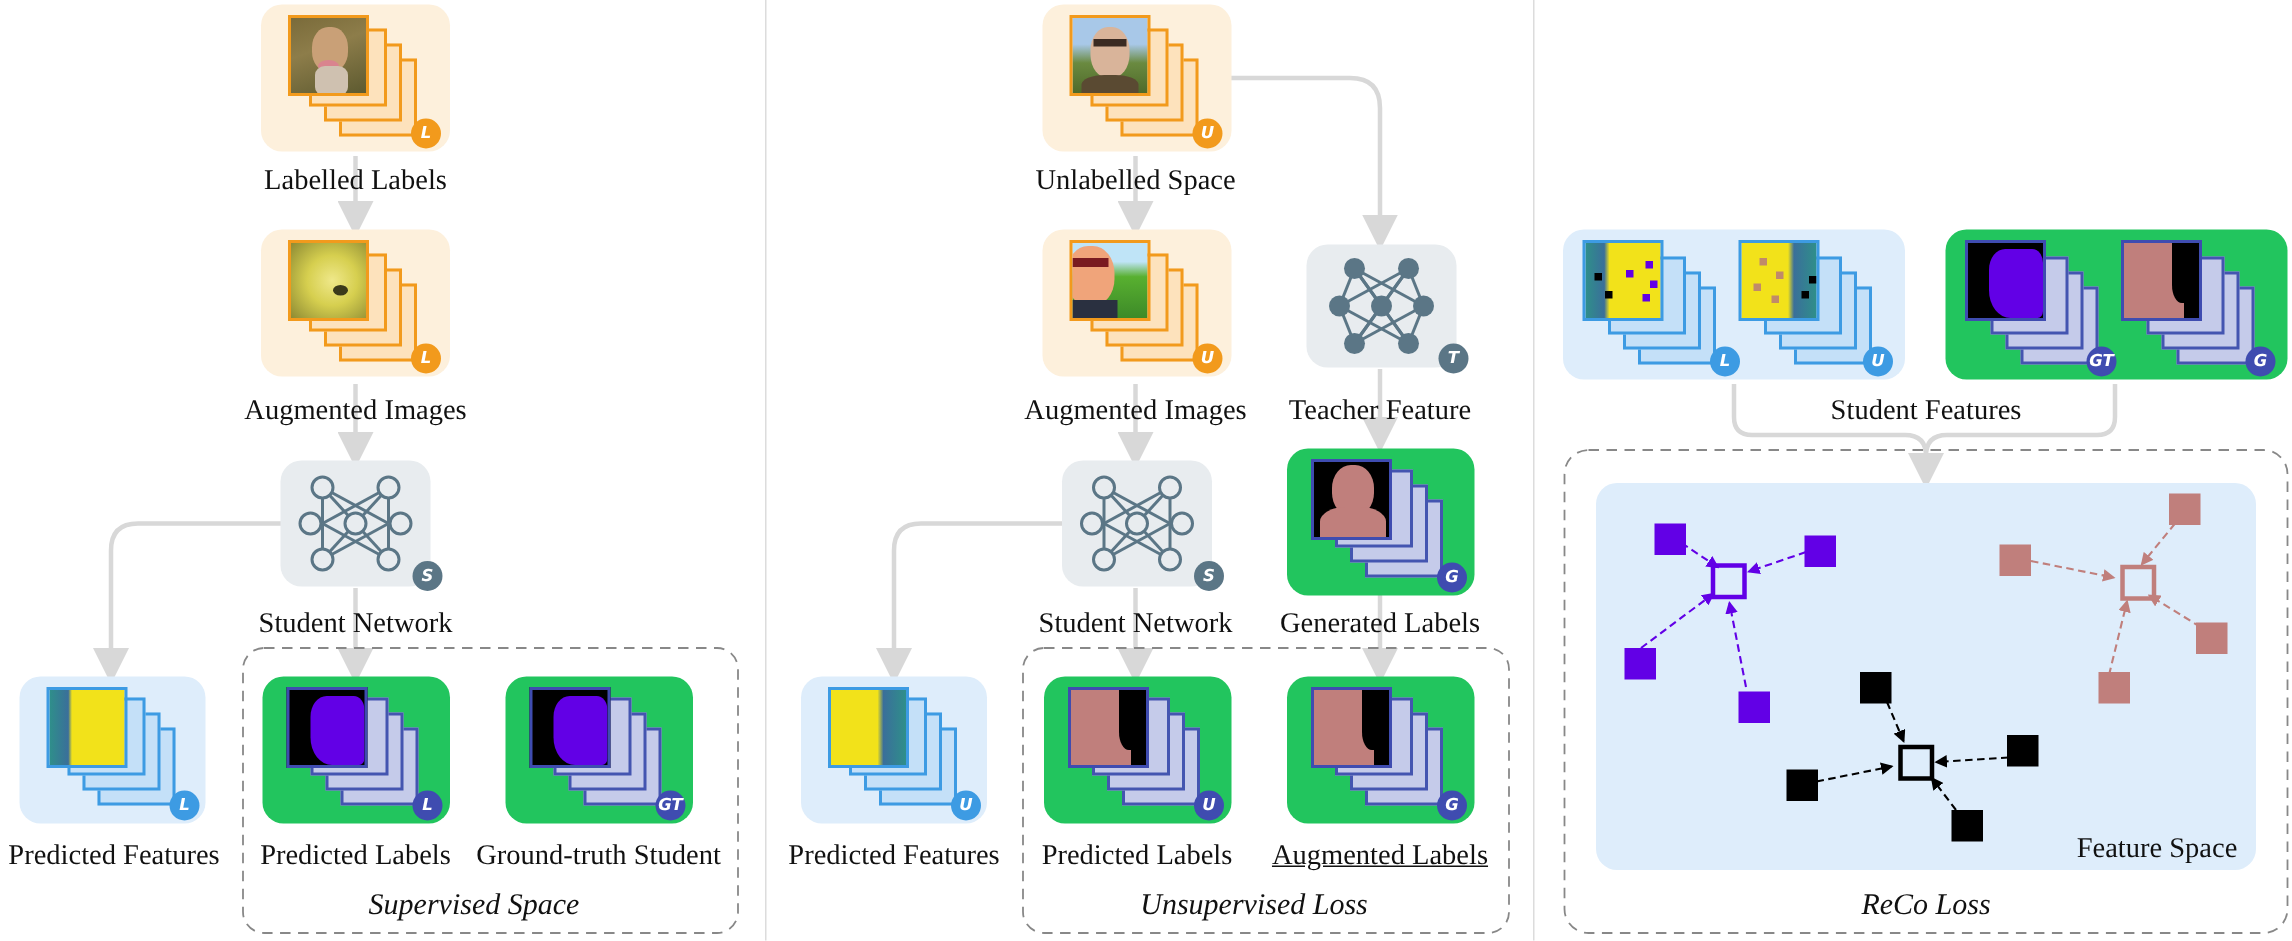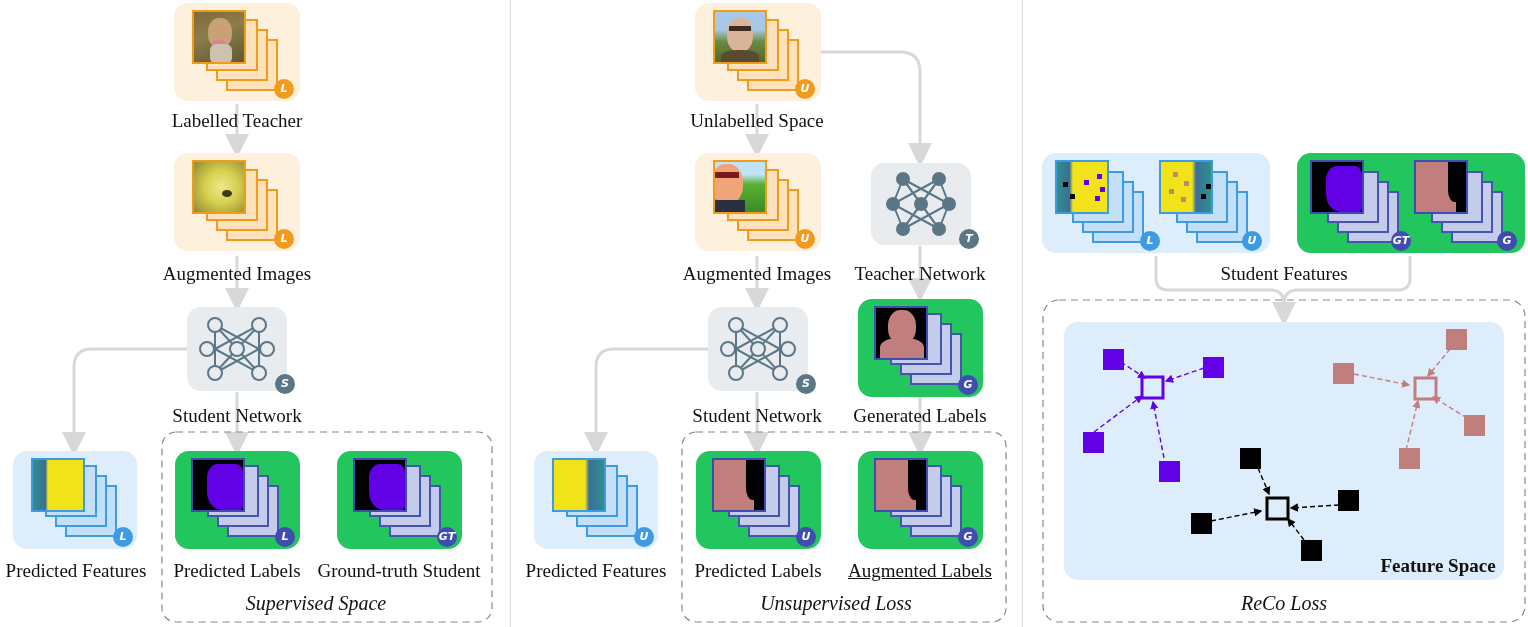--- a/index.html
+++ b/index.html
@@ -75,21 +75,21 @@
     <div class="sheet s-orange" style="left:52px;top:36px;"></div>
     <div class="sheet s-orange" style="left:42px;top:26px;"></div>
     <div class="sheet s-orange" style="left:32px;top:16px;"></div>
     <div class="img" style="left:18px;top:7px;border:2px solid #f29a1c;background:linear-gradient(160deg,#7a6b3a 0%,#8d7d4a 40%,#5d5a30 100%);">
       <div style="position:absolute;left:14px;top:6px;width:24px;height:30px;border-radius:45%;background:#c9a077;"></div>
       <div style="position:absolute;left:18px;top:28px;width:14px;height:8px;border-radius:50%;background:#d9848e;"></div>
       <div style="position:absolute;left:16px;top:32px;width:22px;height:20px;background:#cfc1b0;border-radius:30%;"></div>
     </div>
     <div class="badge b-orange" style="left:100px;top:76px;">L</div>
   </div>
-  <div class="lbl" style="left:237px;top:110px;">Labelled Teacher</div>
+  <div class="lbl" style="left:237px;top:110px;">Labelled Labels</div>
 
   <div class="card c-orange" style="left:174px;top:153px;width:126px;height:98px;">
     <div class="sheet s-orange" style="left:52px;top:36px;"></div>
     <div class="sheet s-orange" style="left:42px;top:26px;"></div>
     <div class="sheet s-orange" style="left:32px;top:16px;"></div>
     <div class="img" style="left:18px;top:7px;border:2px solid #f29a1c;background:radial-gradient(circle at 55% 50%,#efe88a 0%,#d6cf4f 45%,#8d8a33 100%);">
       <div style="position:absolute;left:28px;top:28px;width:10px;height:7px;border-radius:50%;background:#3b3a1a;"></div>
     </div>
     <div class="badge b-orange" style="left:100px;top:76px;">L</div>
   </div>
@@ -207,21 +207,21 @@
           <circle cx="68" cy="16" r="7"></circle>
         <circle cx="22" cy="41" r="7"></circle>
           <circle cx="50" cy="41" r="7"></circle>
           <circle cx="78" cy="41" r="7"></circle>
         <circle cx="32" cy="66" r="7"></circle>
           <circle cx="68" cy="66" r="7"></circle>
       </g>
     </svg>
     <div class="badge b-gray" style="left:88px;top:66px;">T</div>
   </div>
-  <div class="lbl" style="left:920px;top:263px;">Teacher Network</div>
+  <div class="lbl" style="left:920px;top:263px;">Teacher Feature</div>
 
   <div class="card c-gray" style="left:708px;top:307px;width:100px;height:84px;">
     <svg width="100" height="84">
       <g stroke="#5b7686" stroke-width="2">
         <line x1="28" y1="18" x2="28" y2="42"></line>
           <line x1="28" y1="18" x2="50" y2="42"></line>
           <line x1="28" y1="18" x2="72" y2="42"></line>
         <line x1="72" y1="18" x2="72" y2="42"></line>
           <line x1="72" y1="18" x2="50" y2="42"></line>
           <line x1="72" y1="18" x2="28" y2="42"></line>
@@ -372,16 +372,16 @@
         <line x1="147" y1="199" x2="197" y2="189" marker-end="url(#ak)"></line>
         <line x1="240" y1="218" x2="224" y2="197" marker-end="url(#ak)"></line>
       </g>
       <rect x="176" y="126" width="21" height="21" fill="#000"></rect>
       <rect x="274" y="168" width="21" height="21" fill="#000"></rect>
       <rect x="127" y="191" width="21" height="21" fill="#000"></rect>
       <rect x="237" y="218" width="21" height="21" fill="#000"></rect>
       <rect x="203" y="176" width="21" height="21" fill="none" stroke="#000" stroke-width="3"></rect>
     </svg>
   </div>
-  <div class="lbl" style="left:1438px;top:555px;font-weight:bold;">Feature Space</div>
+  <div class="lbl" style="left:1438px;top:555px;">Feature Space</div>
 
   <div class="lbl loss" style="left:1284px;top:592px;">ReCo Loss</div>
 </div>
 
 </body></html>

